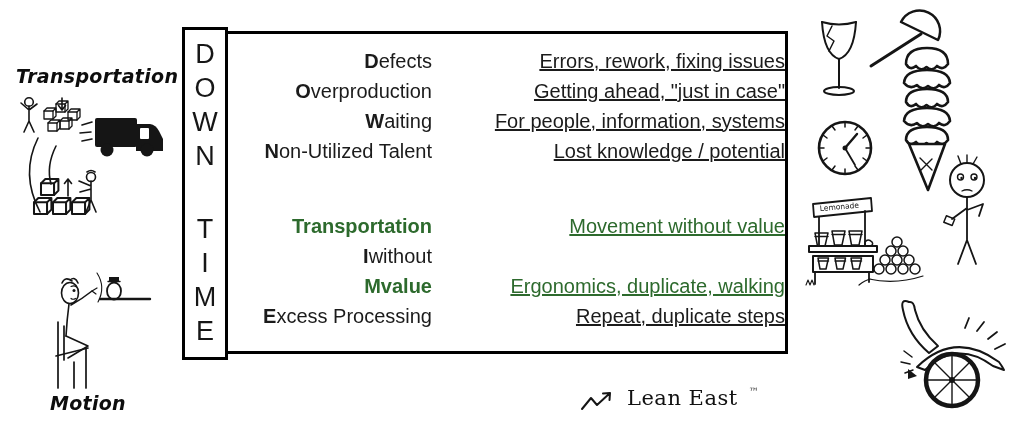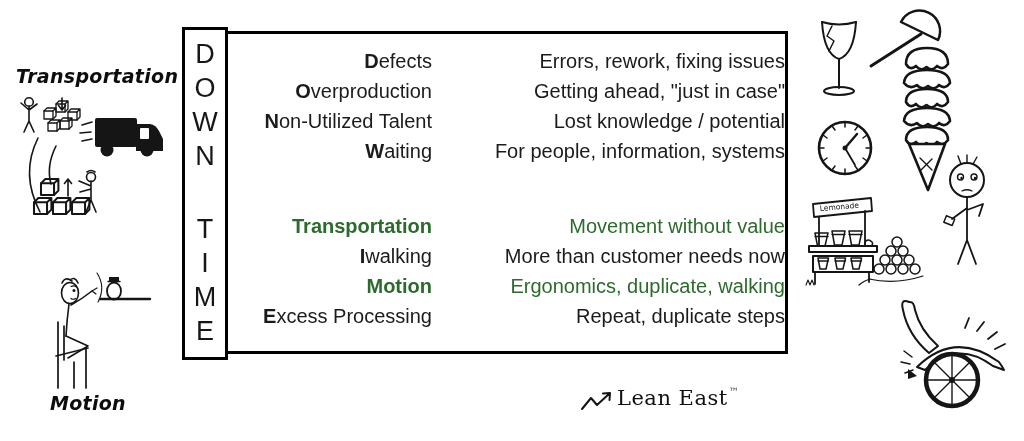--- a/index.html
+++ b/index.html
@@ -16,34 +16,34 @@
     align-items:center; padding:7px 0 9px; }
   .acronym-group { display:flex; flex-direction:column; align-items:center; }
   .acronym-letter { font-size:27px; line-height:34px; font-weight:400; color:#161616; }
 
   
   .main-box { position:absolute; left:225px; top:31px; width:563px; height:323px;
     border:3px solid #000; background:#fff; z-index:2; padding-top:12px; }
   .waste-row { display:flex; align-items:center; height:30px; font-size:20px; }
   .waste-term { width:204px; padding-left:15px; white-space:nowrap; }
   .waste-term .lead { font-weight:700; }
-  .waste-desc { flex:1; white-space:nowrap; }
+  .waste-desc { flex:1; white-space:nowrap;text-decoration:underline; }
   .group-gap { height:45px; }
   .waste-row.green .waste-term { color:var(--green); font-weight:700; }
   .waste-row.green .waste-desc { color:var(--green); }
 
   
   .hand-label { position:absolute; font-family:"DejaVu Sans", sans-serif; font-style:italic;
     font-weight:700; font-size:19px; color:#0d0d0d; letter-spacing:.3px; z-index:2; }
   .label-transportation { left:16px; top:65px; }
   .label-motion { left:50px; top:392px; }
 
   
   .brand { position:absolute; left:580px; top:386px; display:flex; align-items:flex-start;
-    gap:1px; z-index:2; }
+    gap:11px; z-index:2; }
   .brand-arrow { margin-top:4px; }
   .brand-name { font-family:"DejaVu Serif", serif; font-size:21px; color:#111; letter-spacing:.5px; }
   .brand-tm { font-family:"DejaVu Serif", serif; font-size:10px; vertical-align:9px; }
 
   svg.doodle { position:absolute; overflow:visible; z-index:1; }
   svg.doodle * { vector-effect:none; }
   .ink { stroke:#151515; fill:none; stroke-linecap:round; stroke-linejoin:round; }
   .fill { fill:#151515; stroke:none; }
   .paper { fill:#ffffff; }
   .sign-text { font-family:"DejaVu Sans", sans-serif; font-size:7.5px; fill:#151515; stroke:none; }
@@ -160,40 +160,39 @@
 
     <div class="waste-row">
       <div class="waste-term"><span class="lead">D</span><span>efects</span></div>
       <div class="waste-desc">Errors, rework, fixing issues</div>
     </div>
     <div class="waste-row">
       <div class="waste-term"><span class="lead">O</span><span>verproduction</span></div>
       <div class="waste-desc">Getting ahead, "just in case"</div>
     </div>
     <div class="waste-row">
+      <div class="waste-term"><span class="lead">W</span><span>aiting</span></div>
+      <div class="waste-desc">For people, information, systems</div>
+    </div>
+    <div class="waste-row">
       <div class="waste-term"><span class="lead">N</span><span>on-Utilized Talent</span></div>
       <div class="waste-desc">Lost knowledge / potential</div>
-    </div>
-    <div class="waste-row">
-      <div class="waste-term"><span class="lead">W</span><span>aiting</span></div>
-      <div class="waste-desc">For people, information, systems</div>
     </div>
 
     <div class="group-gap"></div>
 
     <div class="waste-row green">
       <div class="waste-term"><span class="lead">T</span><span>ransportation</span></div>
       <div class="waste-desc">Movement without value</div>
     </div>
     <div class="waste-row">
-      <div class="waste-term"><span class="lead">I</span><span>walking</span></div>
-      <div class="waste-desc">More than customer needs now</div>
+      <div class="waste-term"><span class="lead">I</span><span>without</span></div>
     </div>
     <div class="waste-row green">
-      <div class="waste-term"><span class="lead">M</span><span>otion</span></div>
+      <div class="waste-term"><span class="lead">M</span><span>value</span></div>
       <div class="waste-desc">Ergonomics, duplicate, walking</div>
     </div>
     <div class="waste-row">
       <div class="waste-term"><span class="lead">E</span><span>xcess Processing</span></div>
       <div class="waste-desc">Repeat, duplicate steps</div>
     </div>
   </div>
 
   <svg class="doodle" style="left:805px;top:12px" width="219" height="420" viewBox="0 0 219 420">
 

